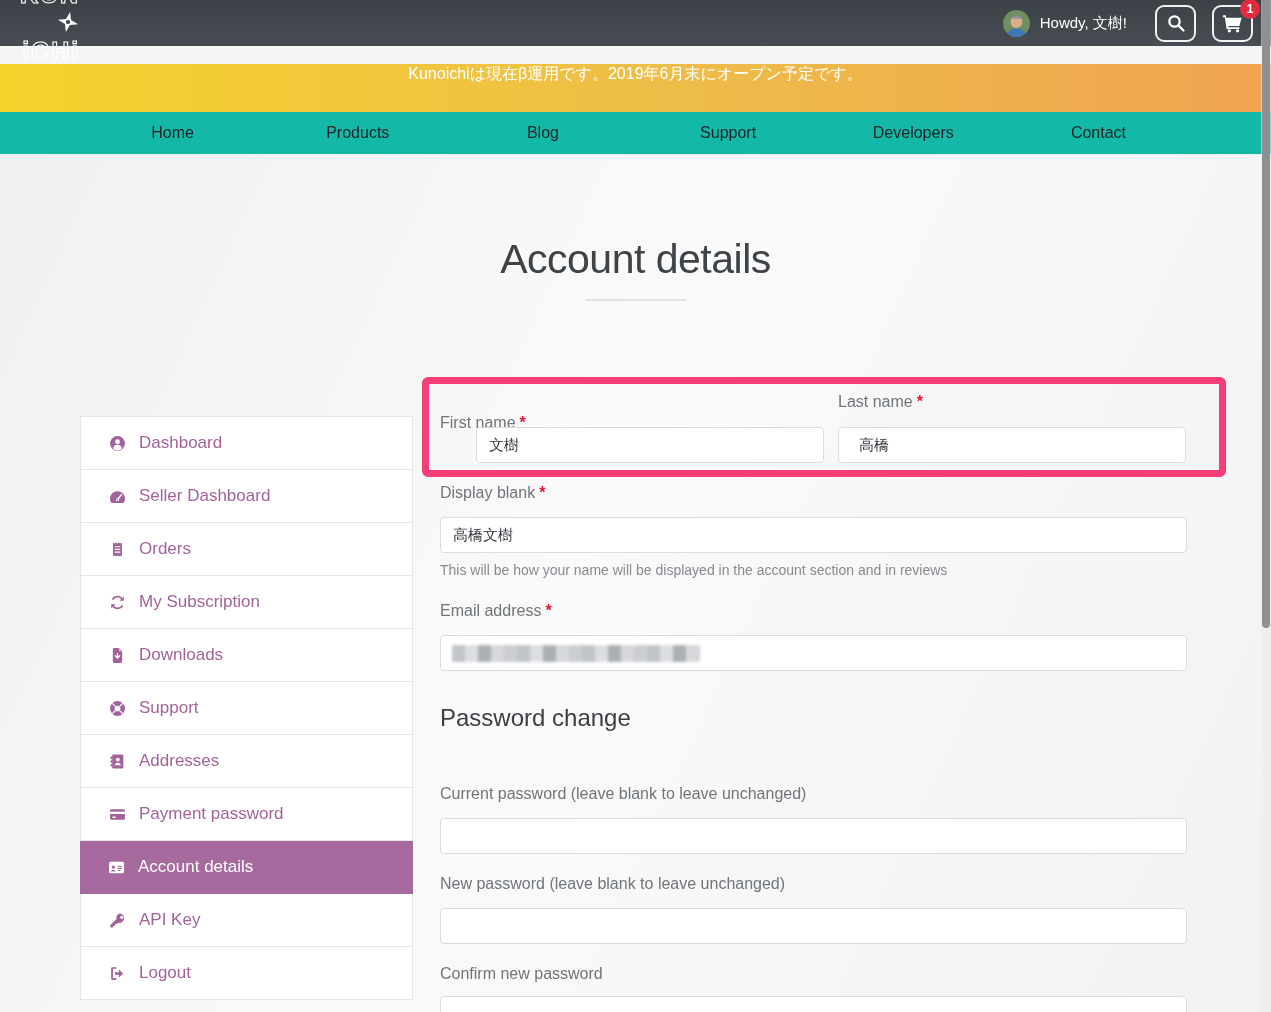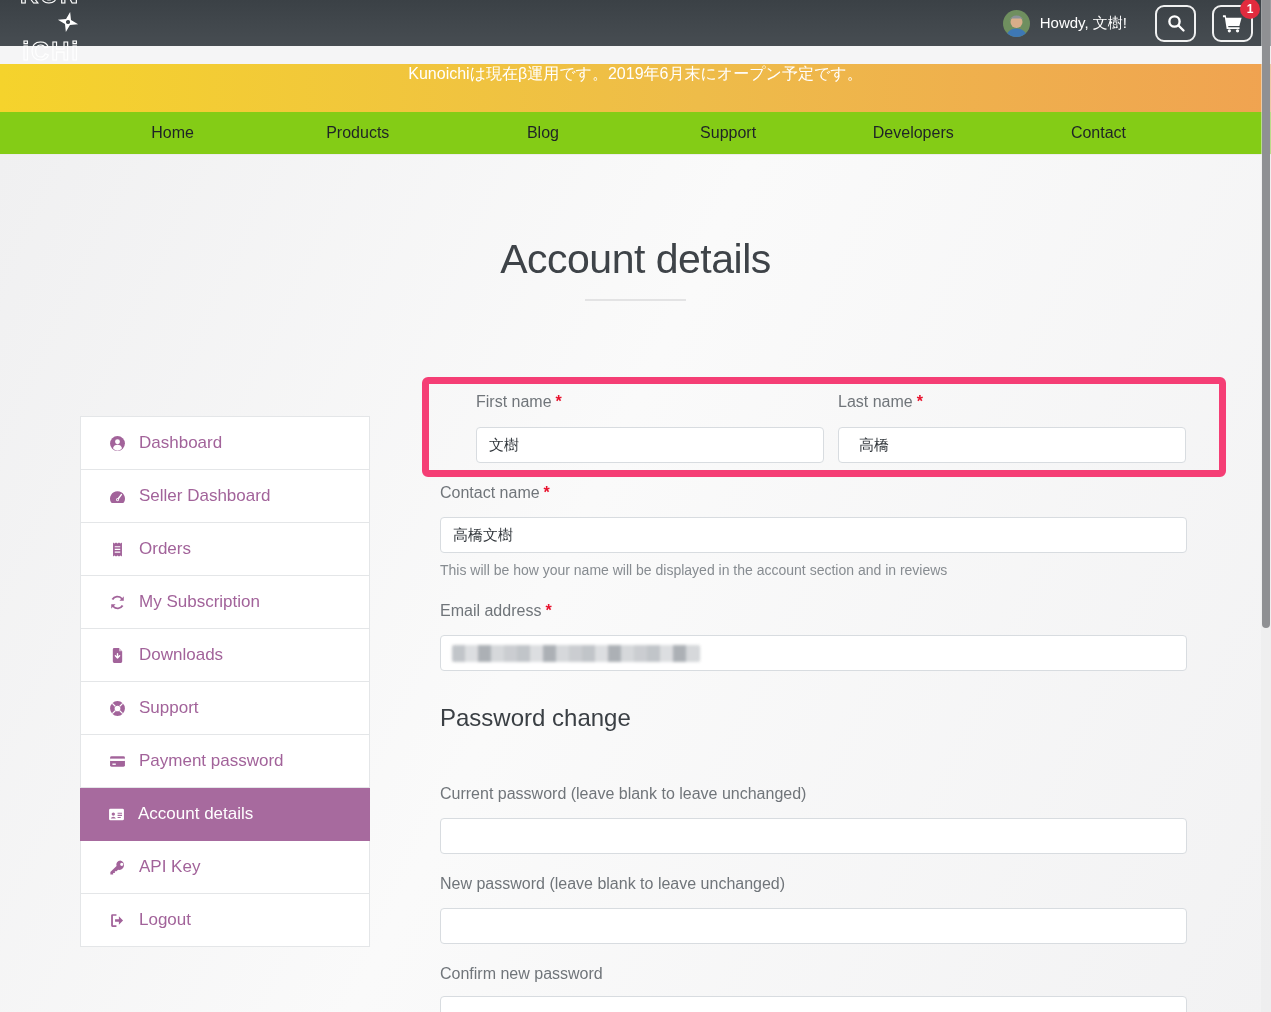--- a/index.html
+++ b/index.html
@@ -42,41 +42,41 @@
   .beta-banner {
     position:absolute; left:0; top:64px; width:1271px; height:84px;
     background:linear-gradient(90deg,#f5d32c 0%,#eebc49 55%,#f0a351 100%);
     display:flex; align-items:flex-start; justify-content:center;
   }
   .beta-banner span { color:#fff; font-size:16px; }
 
   
   .main-nav {
     position:absolute; left:0; top:112px; width:1271px; height:43px;
-    background:#84cc16; border-bottom:1px solid #ececec;
+    background:#14b8a6; border-bottom:1px solid #ececec;
     display:flex; align-items:center; padding:0 80px;
   }
   .nav-item { flex:1; text-align:center; font-size:16px; color:#1f2327; cursor:pointer; }
 
   
   .content {
     position:absolute; left:0; top:155px; width:1271px; height:857px;
     background:linear-gradient(115deg,#f0f0f1 0%,#fafafa 45%,#f2f2f3 100%);
   }
   .page-title {
     position:absolute; left:0; top:236px; width:1271px; text-align:center;
     font-size:41px; font-weight:300; color:#3e4348; letter-spacing:-.5px;
   }
   .title-divider {
     position:absolute; left:585px; top:299px; width:101px; height:2px; background:#e3e3e4;
   }
 
   
   .sidebar {
-    position:absolute; left:80px; top:416px; width:290px;
+    position:absolute; left:80px; top:416px; width:333px;
     background:#fff; border:1px solid #e4e6e8; border-bottom:none;
   }
   .side-item {
     --bg:#fff;
     height:53px; display:flex; align-items:center; gap:13px; padding:0 10px 0 28px;
     color:#a2639a; font-size:17px; border-bottom:1px solid #e4e6e8;
     background:var(--bg); cursor:pointer;
   }
   .side-item.active { --bg:#a76a9e; color:#fff; margin:0 -1px; border-bottom:1px solid #a76a9e; }
   .side-item svg { flex:0 0 auto; }
@@ -222,20 +222,31 @@
     </div>
 
     <div class="side-item">
       <svg width="17" height="17" viewBox="0 0 16 16">
         <path fill="currentColor" fill-rule="evenodd" d="M8 1a7 7 0 1 1 0 14A7 7 0 0 1 8 1zm0 4.3a2.7 2.7 0 1 0 0 5.4 2.7 2.7 0 0 0 0-5.4z"></path>
         <path class="bgstroke" d="M3.1 3.1 5.9 5.9M12.9 3.1 10.1 5.9M3.1 12.9l2.8-2.8M12.9 12.9l-2.8-2.8" stroke-width="1.1"></path>
       </svg>
       <span>Support</span>
     </div>
 
+    <div class="side-item">
+      <svg width="17" height="17" viewBox="0 0 16 16">
+        <rect x="3" y="1.4" width="10.5" height="13.2" rx="1.3" fill="currentColor"></rect>
+        <rect x="1.5" y="3.3" width="1.7" height="2.5" rx=".7" fill="currentColor"></rect>
+        <rect x="1.5" y="6.8" width="1.7" height="2.5" rx=".7" fill="currentColor"></rect>
+        <rect x="1.5" y="10.3" width="1.7" height="2.5" rx=".7" fill="currentColor"></rect>
+        <circle class="bgfill" cx="8.3" cy="6.2" r="1.8"></circle>
+        <path class="bgfill" d="M5.3 11.6a3.1 3.1 0 0 1 6 0z"></path>
+      </svg>
+      <span>Addresses</span>
+    </div>
 
     <div class="side-item">
       <svg width="17" height="17" viewBox="0 0 16 16">
         <rect x="1" y="3" width="14" height="10" rx="1.4" fill="currentColor"></rect>
         <rect class="bgfill" x="1" y="5.3" width="14" height="2.2"></rect>
         <rect class="bgfill" x="3.2" y="9.9" width="3.2" height="1.3"></rect>
       </svg>
       <span>Payment password</span>
     </div>
 
@@ -260,32 +271,32 @@
       <svg width="17" height="17" viewBox="0 0 16 16" fill="currentColor">
         <path d="M7 2v1.6H3.7v8.8H7V14H3.2A1.2 1.2 0 0 1 2 12.8V3.2A1.2 1.2 0 0 1 3.2 2z"></path>
         <path d="M9.3 4.1 13.2 8l-3.9 3.9V9.2H5.7V6.8h3.6z"></path>
       </svg>
       <span>Logout</span>
     </div>
   </div>
 
   <div class="form-col">
 
-    <label class="f-label" style="left:0; top:393px;margin-left:36px;">
+    <label class="f-label" style="left:0; top:414px;">
       <span>First name</span><span class="req">*</span>
     </label>
     <input class="f-input half" style="left: 0px; top: 427px; margin-left: 36px;" value="文樹">
 
     <label class="f-label" style="left:398px; top:393px;">
       <span>Last name</span><span class="req">*</span>
     </label>
     <input class="f-input half" style="left: 398px; top: 427px; padding-left: 20px;" value="高橋">
 
     <label class="f-label" style="left:0; top:484px;">
-      <span>Contact name</span><span class="req">*</span>
+      <span>Display blank</span><span class="req">*</span>
     </label>
     <input class="f-input" style="left: 0px; top: 517px;" value="高橋文樹">
     <div class="help-text" style="left:0; top:562px;">This will be how your name will be displayed in the account section and in reviews</div>
 
     <label class="f-label" style="left:0; top:602px;">
       <span>Email address</span><span class="req">*</span>
     </label>
     <input class="f-input" style="left: 0px; top: 635px;" value="">
 
     <h2 class="section-heading" style="left:0; top:704px;">Password change</h2>

